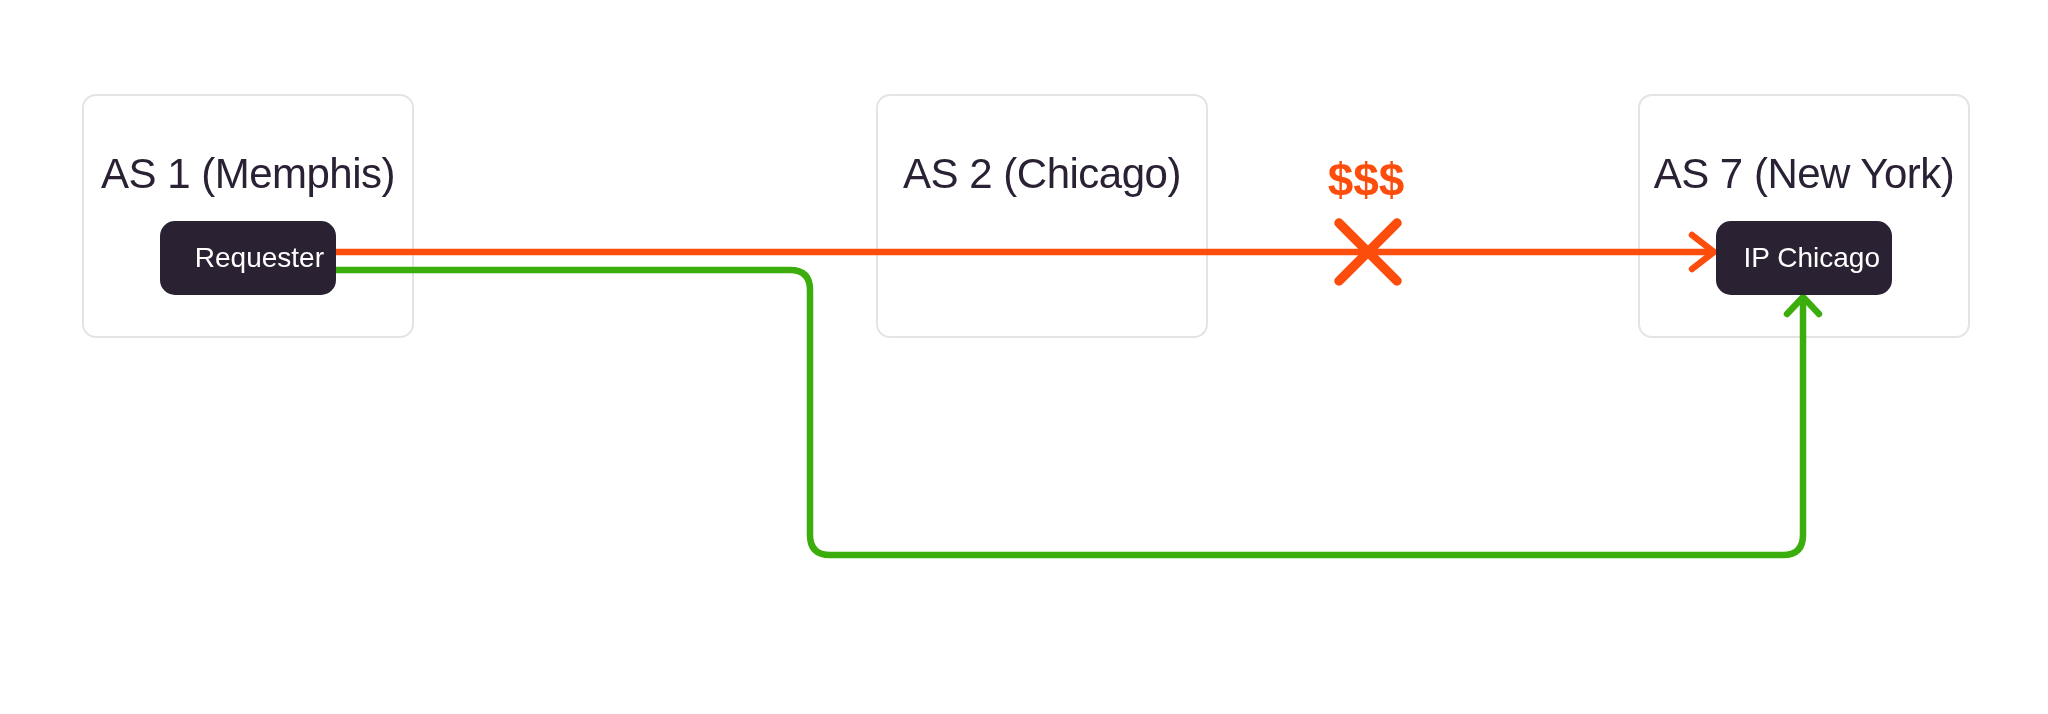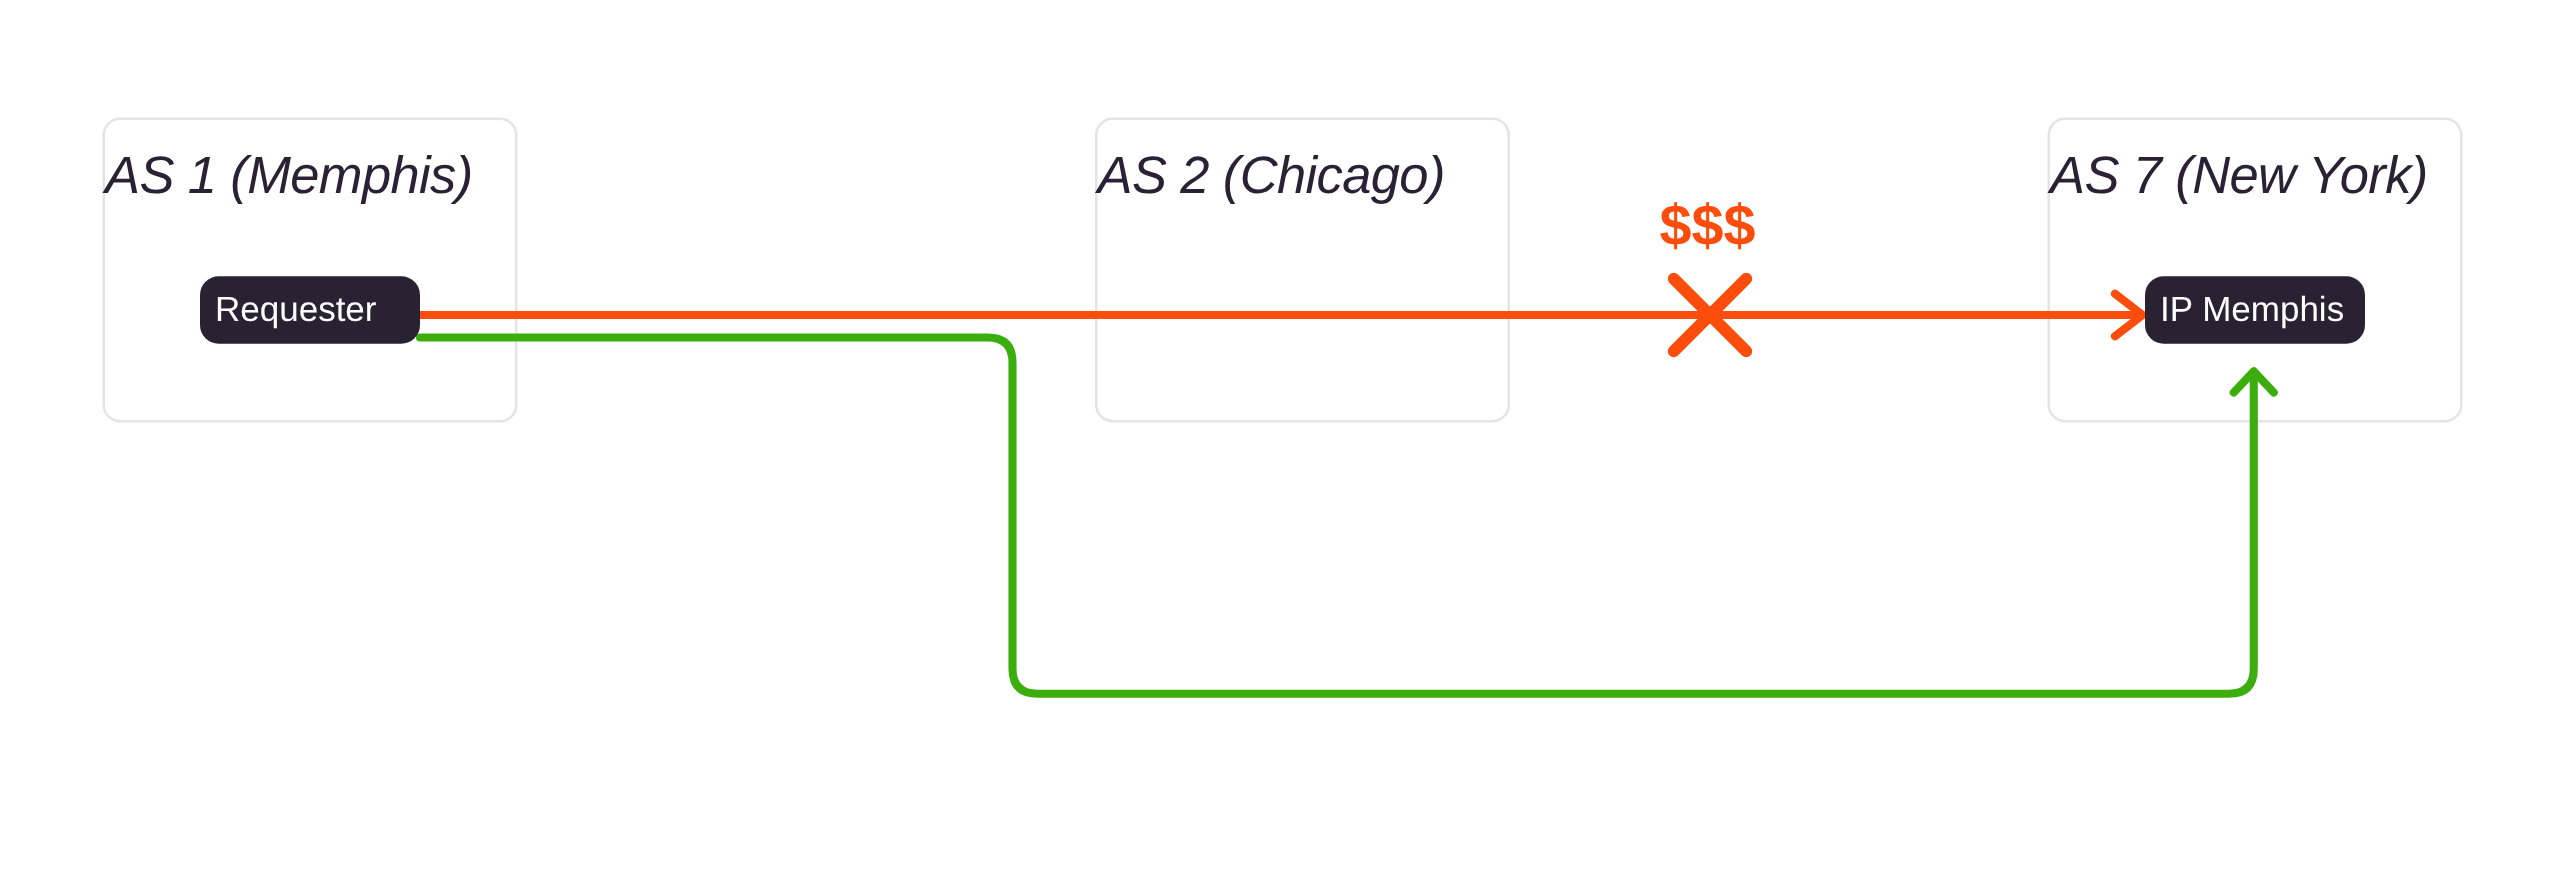--- a/index.html
+++ b/index.html
@@ -21,44 +21,44 @@
     background: var(--node-bg, #ffffff);
     border: 2.5px solid var(--node-border, #e4e4e4);
     border-radius: 14px;
   }
   #node-as1 { left: 82px;   top: 94px;  }
   #node-as2 { left: 876px;  top: 94px;  }
   #node-as3 { left: 1638px; top: 94px;  }
   #node-as4 { left: 834px;  top: 425px; }
 
   .node-label {
-    margin-top: 20px;
+    margin-top: 54px;
+    text-align: center;
     font-size: 42px;
     line-height: 48px;
     font-weight: 500;
     letter-spacing: -0.5px;
     color: var(--title-text, #2b2134);
     white-space: nowrap;
-    font-style: italic;
   }
 
   .badge {
     position: absolute;
     left: 50%;
     transform: translateX(-50%);
     top: 125px;
-    height: 54px;
+    height: 74px;
     min-width: 176px;
     padding: 0 12px;
     background: var(--badge-bg, #2a2132);
     color: var(--badge-text, #ffffff);
     border-radius: 15px;
     display: flex;
     align-items: center;
-    justify-content: flex-start;
+    justify-content: flex-end;
     font-size: 28px;
     white-space: nowrap;
     z-index: 3;
   }
 
   .edges {
     position: absolute;
     left: 0; top: 0;
     width: 2048px;
     height: 714px;
@@ -106,21 +106,21 @@
     </div>
   </div>
 
   <div class="node" id="node-as2">
     <div class="node-label">AS 2 (Chicago)</div>
   </div>
 
   <div class="node" id="node-as3">
     <div class="node-label">AS 7 (New York)</div>
     <div class="badge">
-      <span>IP Memphis</span>
+      <span>IP Chicago</span>
     </div>
   </div>
 
 
   <svg class="edges" viewBox="0 0 2048 714" aria-hidden="true">
 
     <path class="edge-orange" d="M336 252 H1708"></path>
     <path class="edge-orange" d="M1692 235 L1714 252 L1692 269"></path>
     <path class="edge-orange x-mark" d="M1339 223 L1397 281 M1397 223 L1339 281"></path>
 

